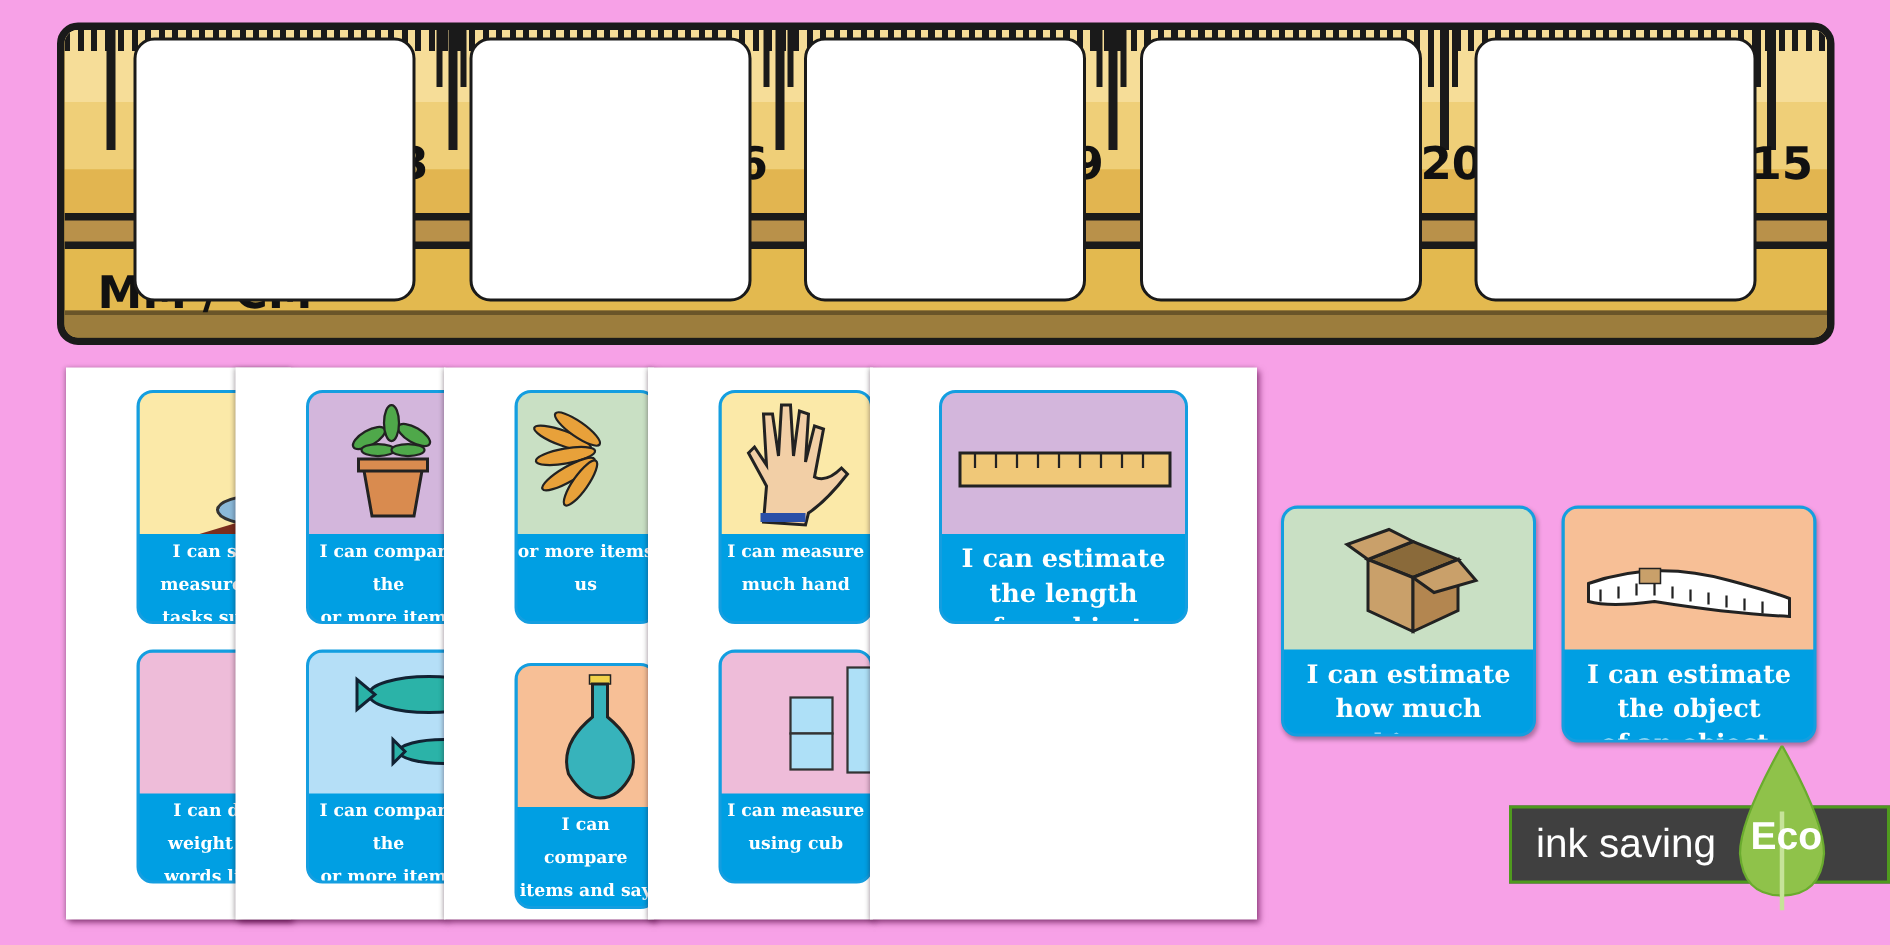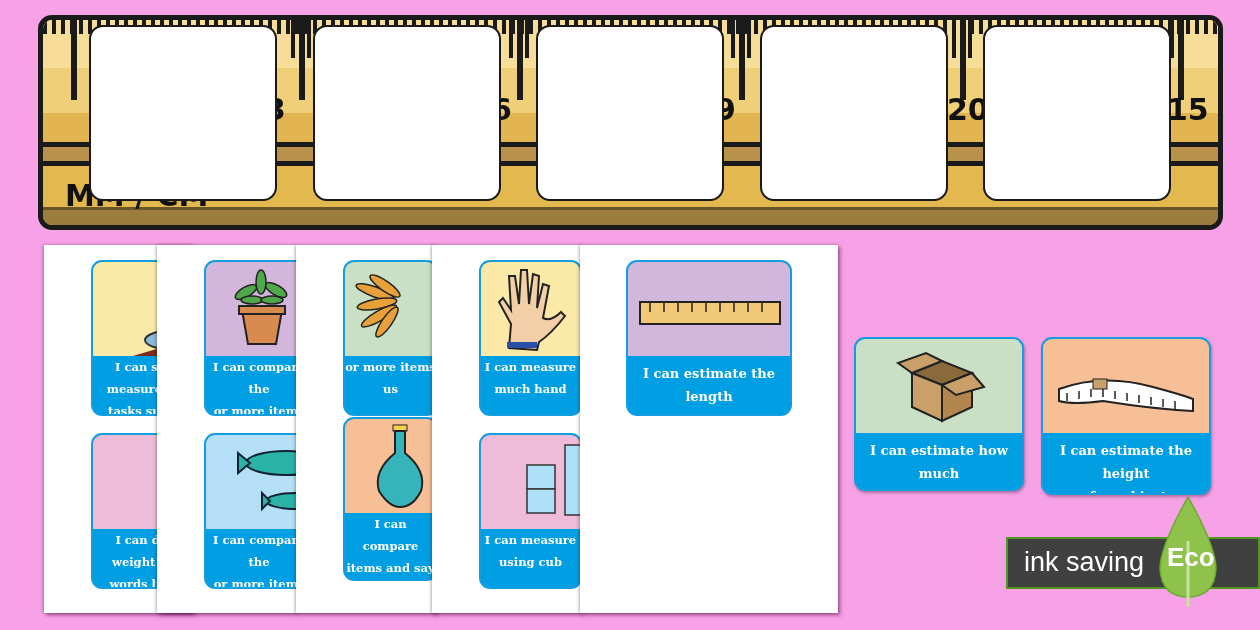--- a/index.html
+++ b/index.html
@@ -18,21 +18,21 @@
   .mid-tick{position:absolute;top:0;width:4px;height:38px;background:#1a1a1a}
   .rnum{position:absolute;top:72px;font-size:30px;font-weight:bold;color:#111;font-family:"DejaVu Sans",sans-serif}
   .unit{position:absolute;left:22px;top:158px;font-size:30px;font-weight:bold;color:#111}
   .slot{position:absolute;top:5px;width:188px;height:176px;background:#fff;border:2px solid #1a1a1a;border-radius:14px}
 
   
   .page{position:absolute;top:245px;background:#fff;box-shadow:2px 2px 4px rgba(90,0,70,.55),-1px 0 3px rgba(0,0,0,.25)}
   .card{position:absolute;width:168px;height:158px;border:2px solid #149ee0;border-radius:11px;overflow:hidden;background:#009fe3}
   .card .pic{position:absolute;left:0;right:0;top:0;height:94px}
   .card .txt{position:absolute;left:0;right:0;top:94px;bottom:0;color:#fff;font-size:11.5px;font-weight:bold;text-align:center;line-height:22px;padding-top:0;font-family:"DejaVu Serif",serif}
-  .card.big .txt{font-size:13px;line-height:23px;padding-top:6px}
+  .card.big .txt{font-size:17px;line-height:23px;padding-top:6px}
 
   
   .eco{position:absolute;left:1006px;top:537px;width:254px;height:52px;background:#404040;border:2px solid #4f9a1e}
   .eco-label{position:absolute;left:16px;top:8px;font-size:27px;color:#fff;font-family:"Liberation Sans",sans-serif}
   .leaf{position:absolute;left:1156px;top:497px;width:64px;height:110px}
   .eco-word{position:absolute;left:1167px;top:542px;font-size:26px;font-weight:bold;color:#fff;font-family:"Liberation Sans",sans-serif}
 </style>
 </head>
 <body>
 
@@ -148,21 +148,21 @@
             <ellipse cx="34" cy="54" rx="20" ry="5" transform="rotate(-30 34 54)"></ellipse>
             <ellipse cx="42" cy="60" rx="18" ry="5" transform="rotate(-55 42 60)"></ellipse>
             <ellipse cx="40" cy="24" rx="18" ry="5" transform="rotate(35 40 24)"></ellipse>
           </g>
         </svg>
     </div>
     <div class="txt">
         <div>or more items us</div>
       </div>
   </div>
-  <div class="card" style="left:47px;top:172px;width:95px;height:164px">
+  <div class="card" style="left:47px;top:197px;width:95px;height:164px">
     <div class="pic" style="background:#f7bf96">
       <svg width="95" height="94">
           <rect x="48" y="6" width="14" height="6" fill="#f1d24a" stroke="#222"></rect>
           <path d="M50 12 L50 34 Q28 52 34 72 Q44 88 55 88 Q68 88 76 72 Q82 52 60 34 L60 12 Z" fill="#37b3bb" stroke="#222" stroke-width="2"></path>
         </svg>
     </div>
     <div class="txt">
         <div>I can compare</div>
         <div>items and say w</div>
       </div>
@@ -252,21 +252,21 @@
           <line x1="84" y1="54" x2="84" y2="62"></line>
           <line x1="96" y1="56" x2="96" y2="64"></line>
           <line x1="108" y1="58" x2="108" y2="66"></line>
           <line x1="120" y1="60" x2="120" y2="68"></line>
           <line x1="132" y1="62" x2="132" y2="70"></line>
         </g>
         <rect x="50" y="40" width="14" height="10" fill="#c9a06a" stroke="#222"></rect>
       </svg>
   </div>
   <div class="txt">
-      <div>I can estimate the height</div>
+      <div>I can estimate the object</div>
       <div>of an object.</div>
     </div>
 </div>
 
 <div class="eco">
   <span class="eco-label">ink saving</span>
 </div>
 <svg class="leaf" viewBox="0 0 64 110">
   <path d="M32 0 Q60 50 60 72 Q58 100 32 100 Q6 100 4 72 Q4 50 32 0 Z" fill="#8fc24a" stroke="#6aab2e" stroke-width="1.5"></path>
   <line x1="32" y1="44" x2="32" y2="110" stroke="#c6e399" stroke-width="3"></line>

